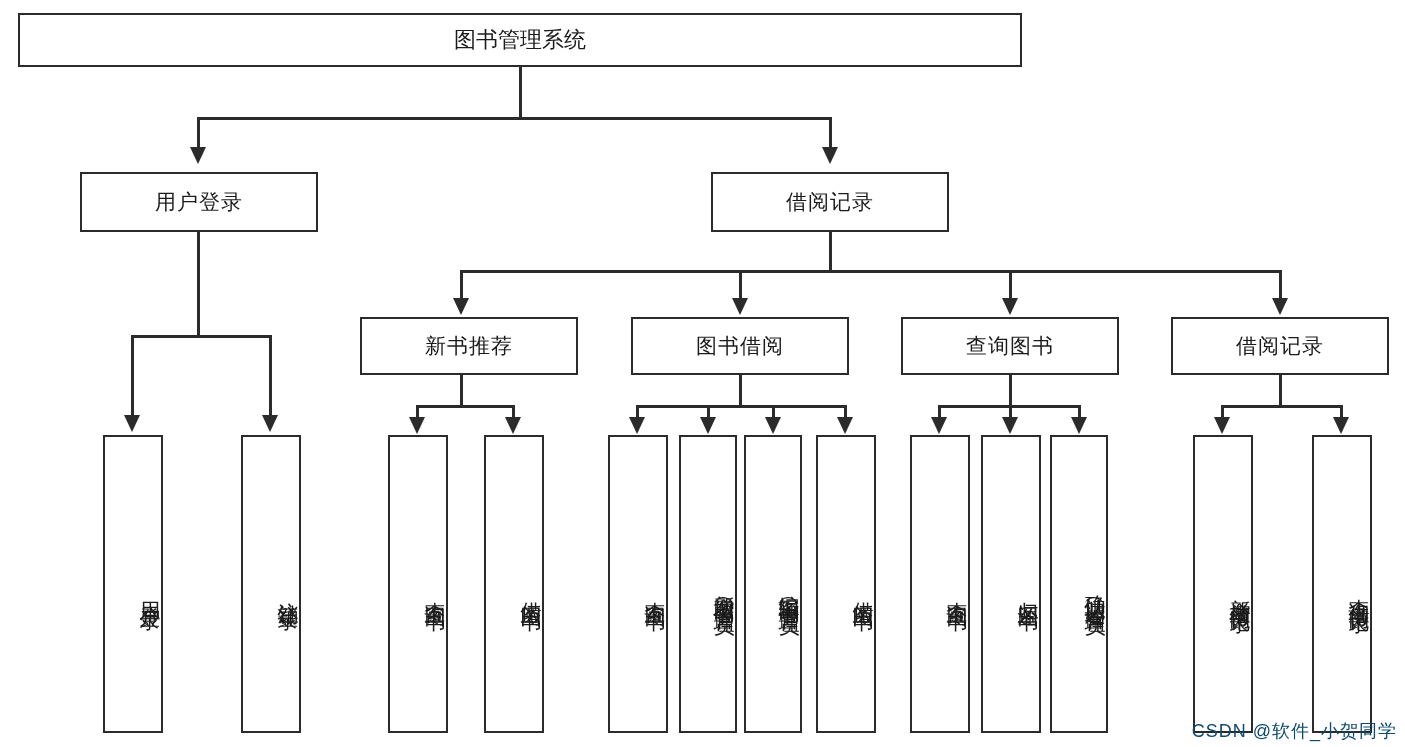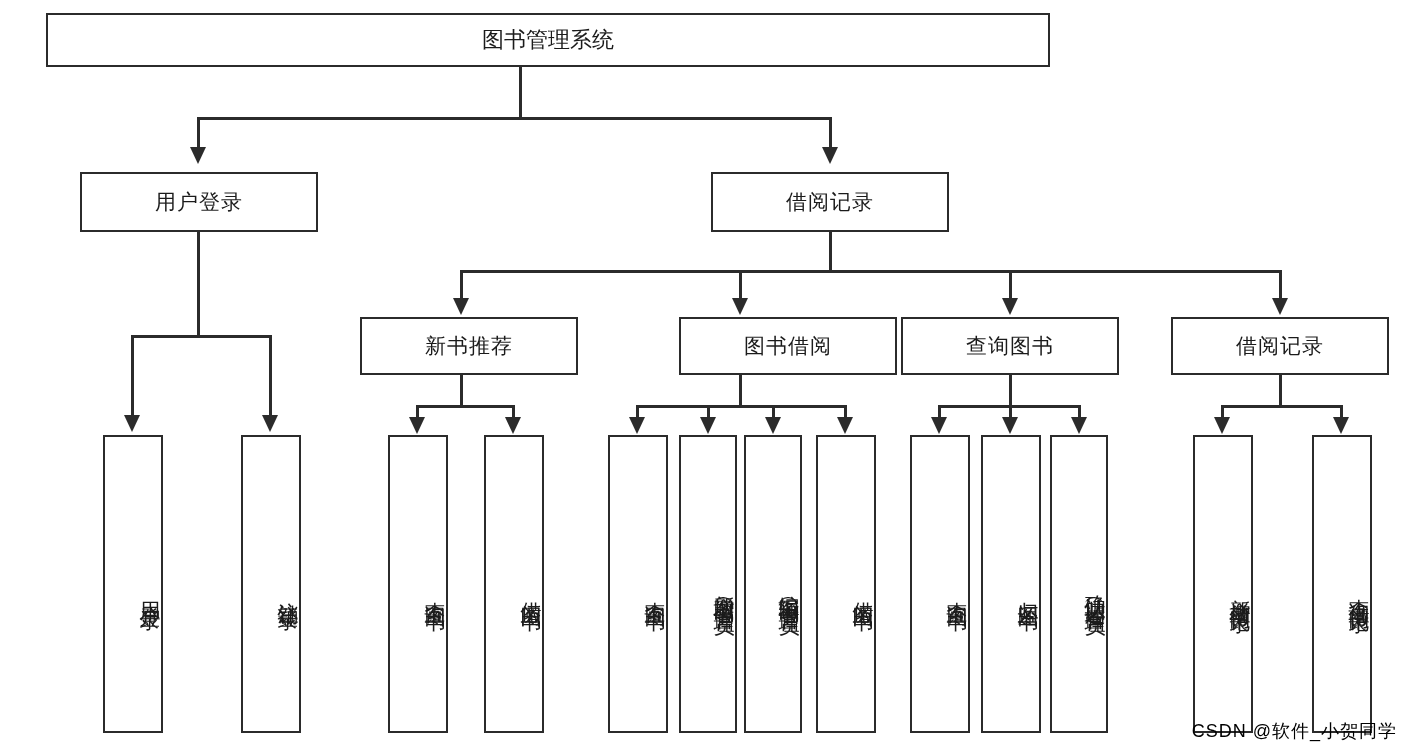--- a/index.html
+++ b/index.html
@@ -10,21 +10,21 @@
     position:absolute;
     box-sizing:border-box;
     border:2px solid #2b2b2b;
     background:#ffffff;
     display:flex;
     align-items:center;
     justify-content:center;
     color:#1b1b1b;
   }
   .node.horiz{font-size:21px;letter-spacing:1px;}
-  .node.root{font-size:22px;margin-left:28px;}
+  .node.root{font-size:22px;}
   .node.leaf{
     writing-mode:vertical-rl;
     text-orientation:upright;
     font-size:21px;
     letter-spacing:3px;
     padding-top:14px;
     align-items:flex-start;
     justify-content:center;
     line-height:1;
   }
@@ -35,21 +35,21 @@
     position:absolute;
     width:0;height:0;
     border-left:8px solid transparent;
     border-right:8px solid transparent;
     border-top:17px solid #2b2b2b;
   }
   #watermark{
     position:absolute;
     right:8px;bottom:4px;
     font-size:18px;
-    color:#000000;
+    color:#0c4a6e;
     letter-spacing:1px;
     white-space:nowrap;
   }
 </style>
 </head>
 <body>
 
 <div id="canvas">
 
   <div class="node root" style="left:18px;top:13px;width:1004px;height:54px;">
@@ -85,21 +85,21 @@
   <div class="conn v" style="left:1009px;top:270px;height:28px;"></div>
   <div class="conn v" style="left:1279px;top:270px;height:28px;"></div>
   <div class="arrow" style="left:453px;top:298px;"></div>
   <div class="arrow" style="left:732px;top:298px;"></div>
   <div class="arrow" style="left:1002px;top:298px;"></div>
   <div class="arrow" style="left:1272px;top:298px;"></div>
 
   <div class="node horiz" style="left:360px;top:317px;width:218px;height:58px;">
     <span>新书推荐</span>
   </div>
-  <div class="node horiz" style="left:631px;top:317px;width:218px;height:58px;margin-left:48px;">
+  <div class="node horiz" style="left:631px;top:317px;width:218px;height:58px;">
     <span>图书借阅</span>
   </div>
   <div class="node horiz" style="left:901px;top:317px;width:218px;height:58px;">
     <span>查询图书</span>
   </div>
   <div class="node horiz" style="left:1171px;top:317px;width:218px;height:58px;align-items:center;">
     <span>借阅记录</span>
   </div>
 
   <div class="conn v" style="left:460px;top:375px;height:30px;"></div>

